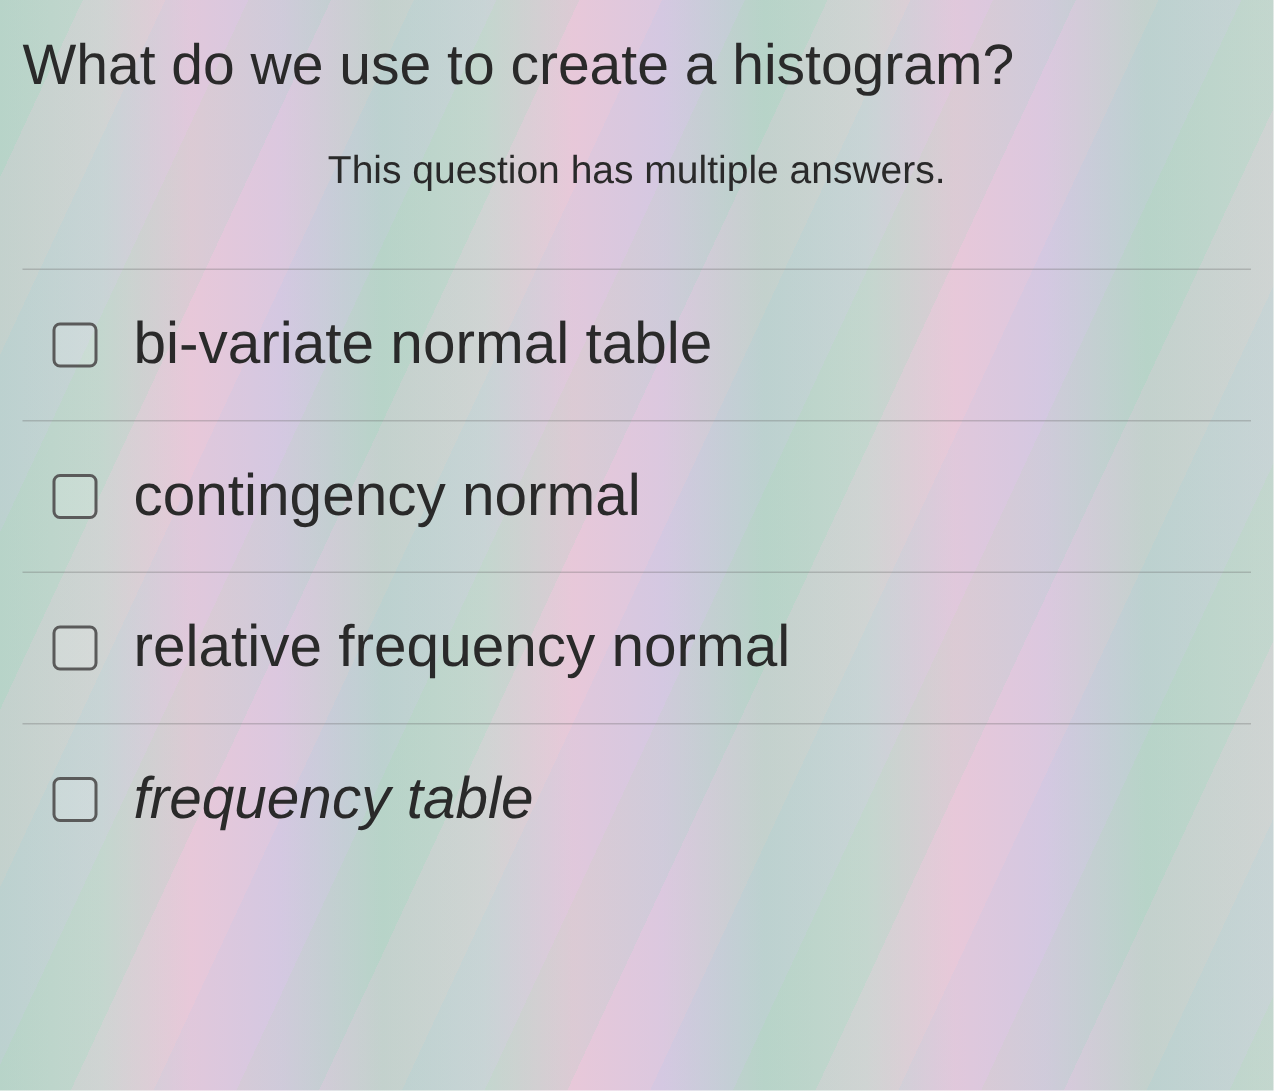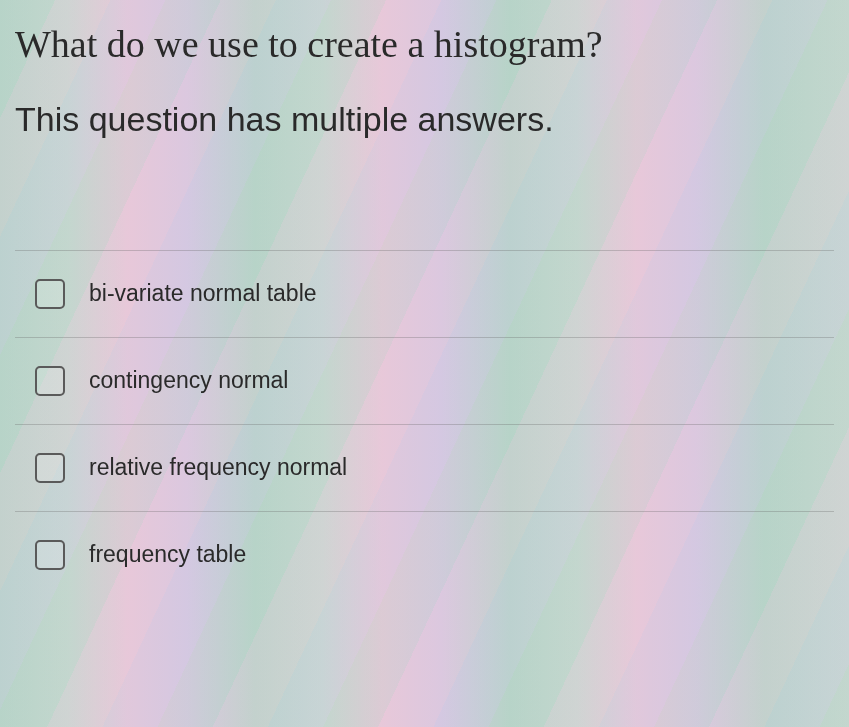--- a/index.html
+++ b/index.html
@@ -49,59 +49,60 @@
       z-index: 1;
       padding: 20px 15px;
     }
     
     .question-text {
       font-size: 38px;
       color: #2a2a2a;
       font-weight: 400;
       margin-bottom: 28px;
       line-height: 1.3;
-      font-family: Liberation Serif, serif;
     }
     
     .instruction-text {
-      font-size: 34px;
+      font-size: 26px;
       color: #2a2a2a;
       font-weight: 400;
-      margin-bottom: 108px;
+      margin-bottom: 48px;
       line-height: 1.3;
+      text-align: center;
     }
     
     .options-container {
       border-top: 1px solid rgba(100, 100, 100, 0.3);
     }
     
     .option-row {
       display: flex;
       align-items: center;
       padding: 28px 20px;
       border-bottom: 1px solid rgba(100, 100, 100, 0.3);
       gap: 24px;
     }
     
     .option-row:last-child {
       border-bottom: none;
+      font-style: italic;
     }
     
     .checkbox {
       width: 30px;
       height: 30px;
       border: 2.5px solid #5a5a5a;
       border-radius: 5px;
       background: rgba(255, 255, 255, 0.15);
       flex-shrink: 0;
       cursor: pointer;
     }
     
     .option-label {
-      font-size: 23px;
+      font-size: 39px;
       color: #2a2a2a;
       font-weight: 400;
       cursor: pointer;
     }
   </style>
 </head>
 <body>
 
 <div class="content">
   <div class="question-text">What do we use to create a histogram?</div>

